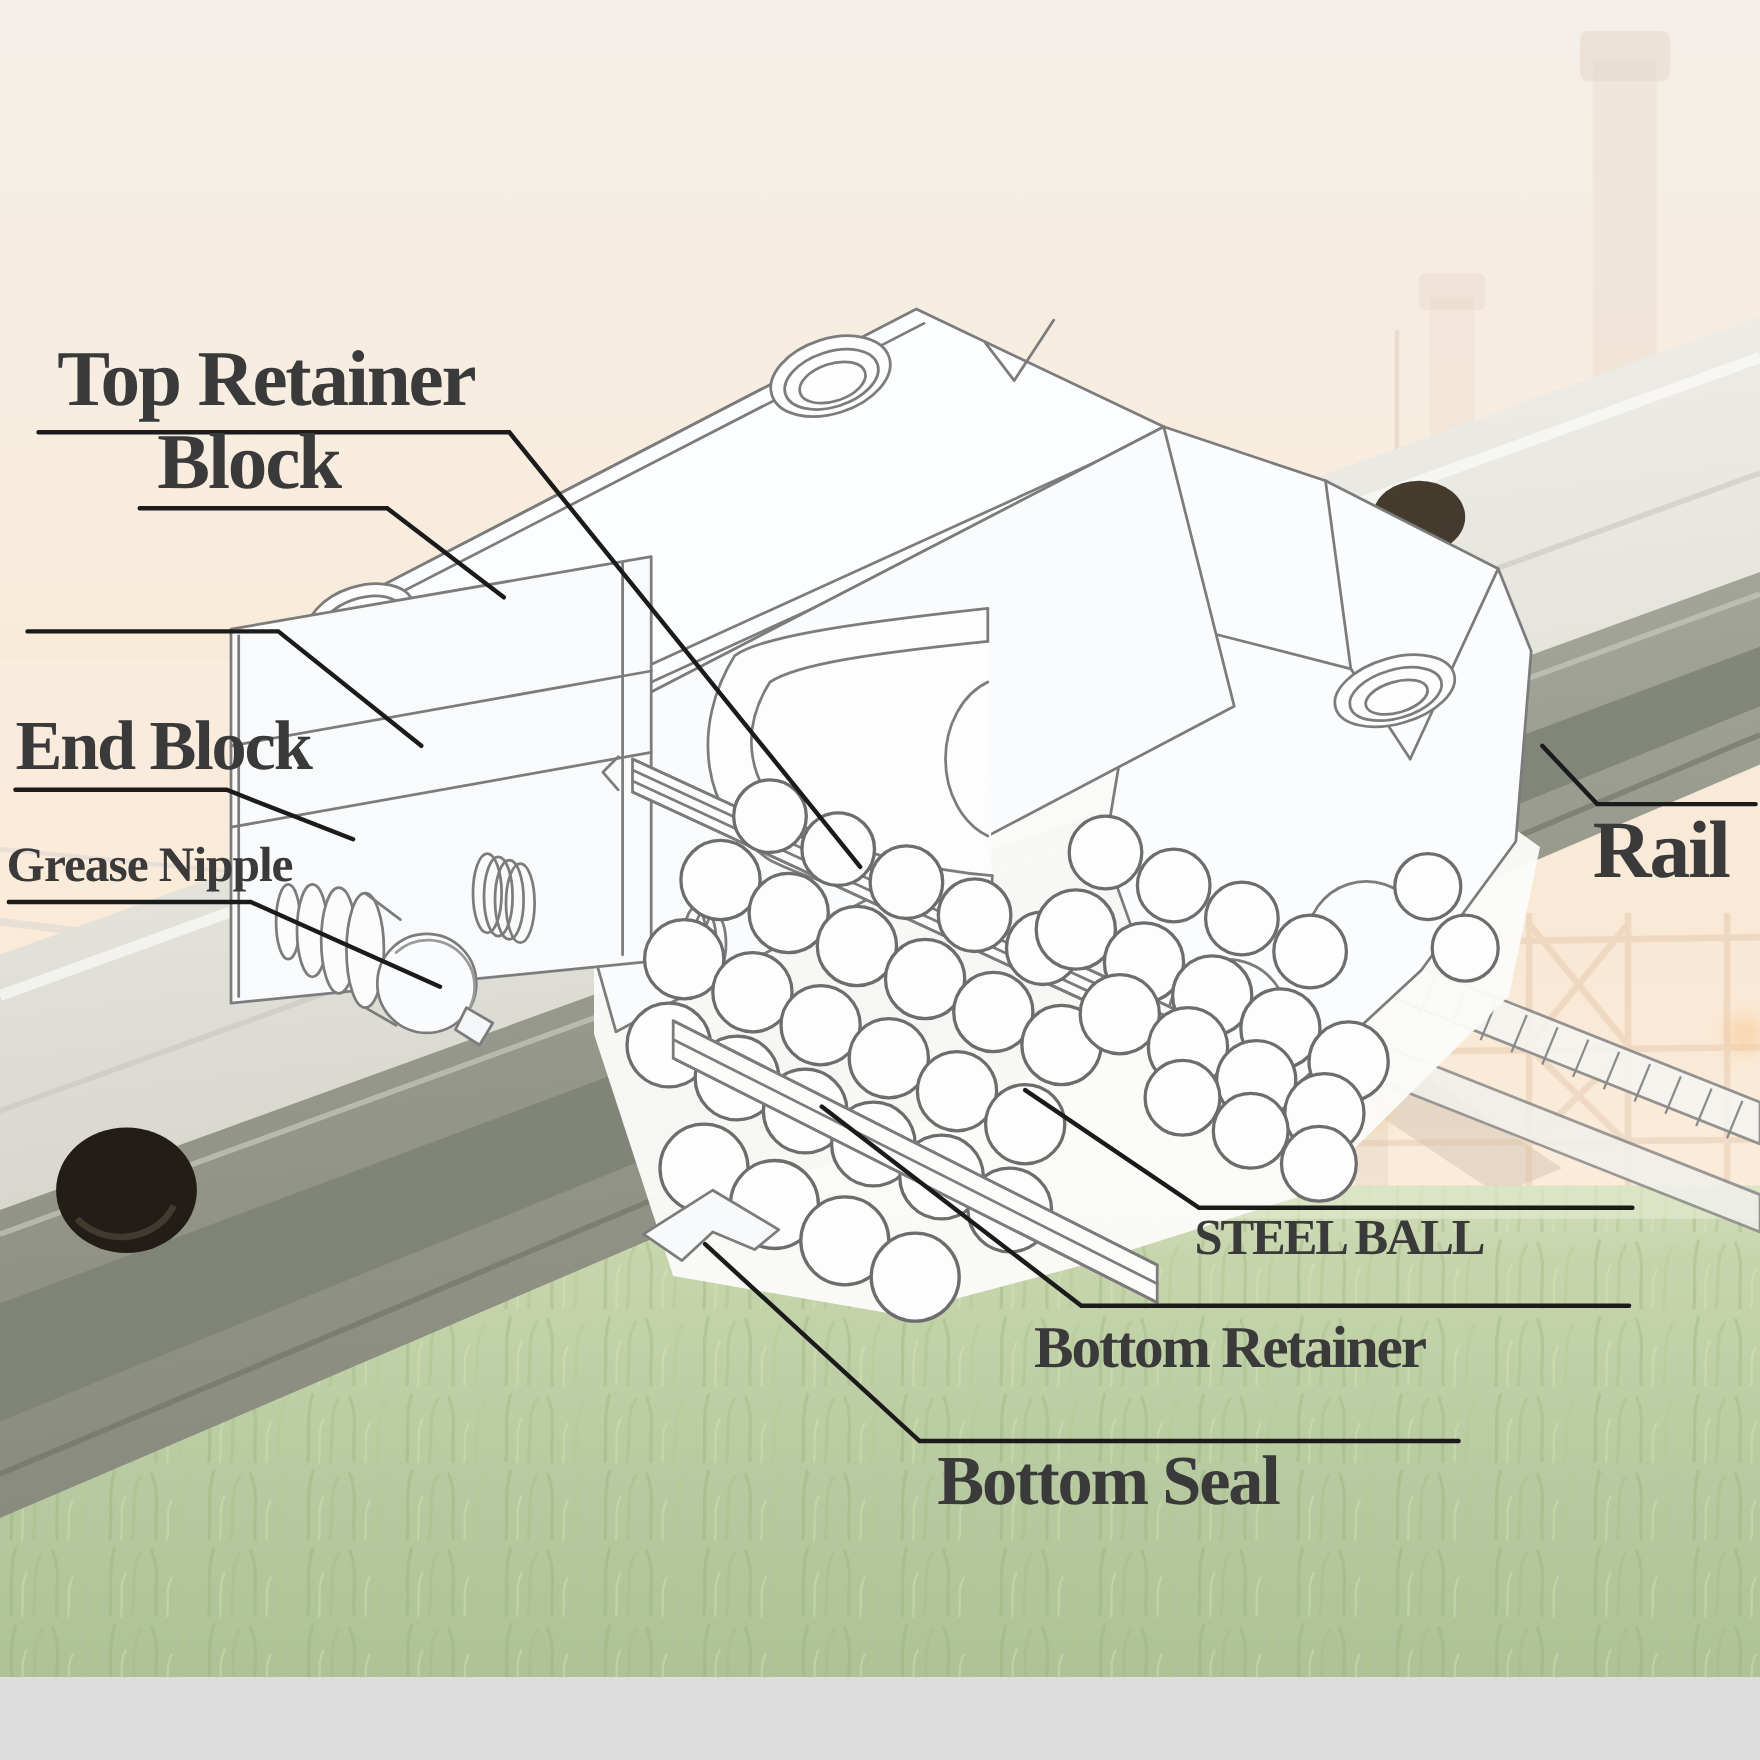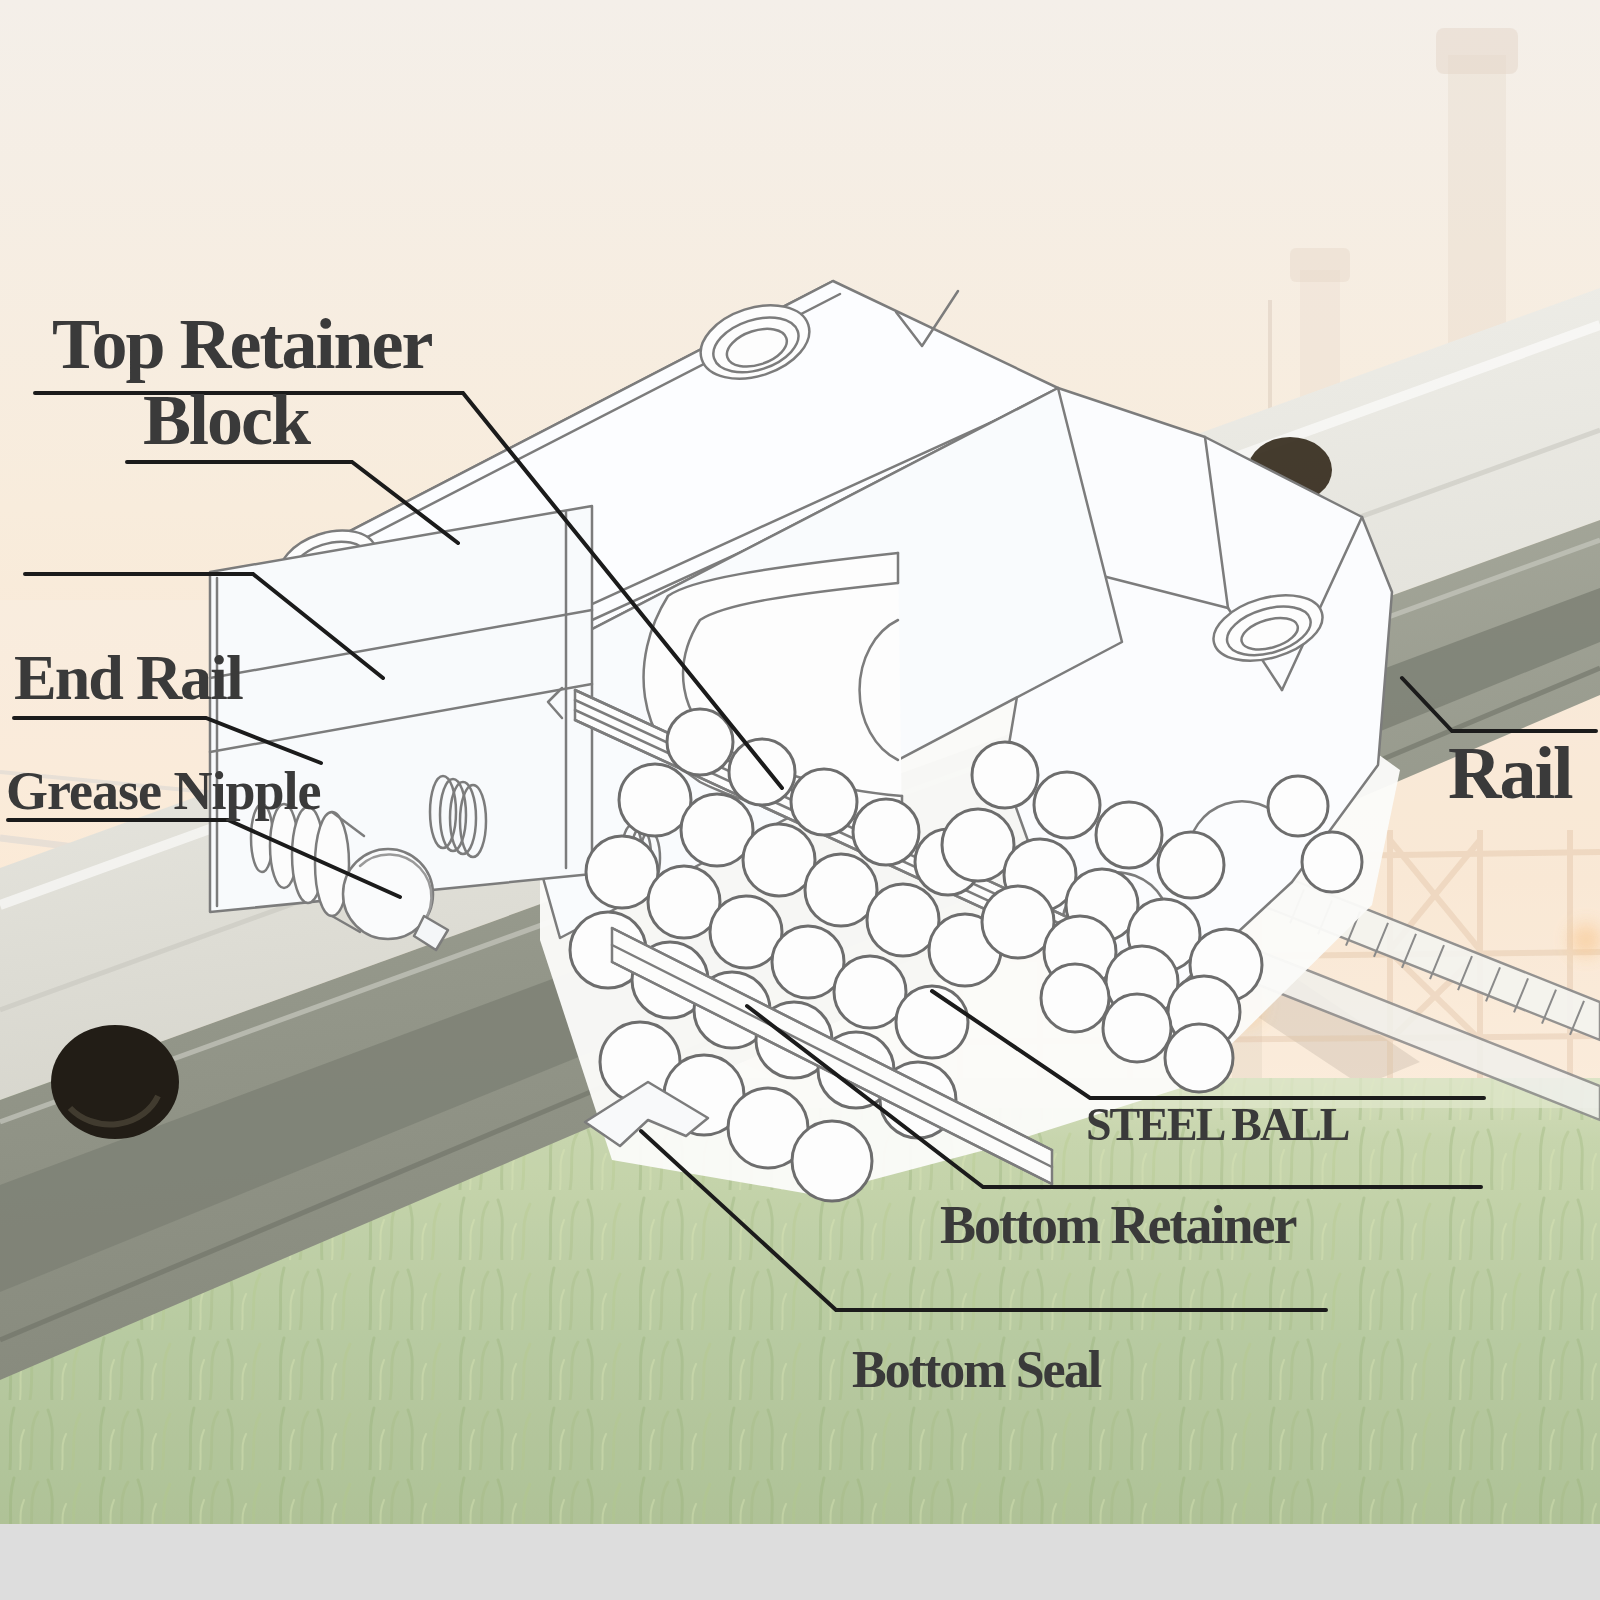--- a/index.html
+++ b/index.html
@@ -3,25 +3,25 @@
 <meta charset="utf-8">
 <style>
   html,body{margin:0;padding:0;background:#ddd;}
   .stage{position:relative;width:1600px;height:1524px;overflow:hidden;
          font-family:Liberation Serif, serif;}
   .stage svg{position:absolute;inset:0;display:block;}
   .lbl{position:absolute;color:#3a3a3a;font-weight:bold;line-height:1;
        letter-spacing:-2px;white-space:nowrap;user-select:none;}
   .lbl-xl{font-size:72px;}
   .lbl-lg{font-size:64px;}
-  .lbl-md{font-size:54px;letter-spacing:-1px;}
+  .lbl-md{font-size:45px;letter-spacing:-1px;}
   .lbl-rail{font-size:74px;}
   .lbl-sb{font-size:46px;}
   .lbl-br{font-size:54px;}
-  .lbl-bs{font-size:52px;margin-top:30px;}
+  .lbl-bs{font-size:64px;}
 </style>
 </head>
 <body>
 
 <div class="stage">
 <svg viewBox="0 0 1600 1600" width="1600" height="1600">
   <defs>
     <linearGradient id="skyG" x1="0" y1="0" x2="0" y2="1">
       <stop offset="0" stop-color="#f4efe9"></stop>
           <stop offset="0.45" stop-color="#f8ecdc"></stop>
@@ -322,19 +322,19 @@
     <polyline points="8,820 228,820 400,897"></polyline>
     <polyline points="1402,678 1452,731 1596,731"></polyline>
     <polyline points="932,991 1090,1098 1484,1098"></polyline>
     <polyline points="747,1006 983,1187 1481,1187"></polyline>
     <polyline points="641,1131 836,1310 1326,1310"></polyline>
   </g>
 </svg>
 
 <div class="lbl lbl-xl" style="left:52px;top:308px;">Top Retainer</div>
 <div class="lbl lbl-xl" style="left:143px;top:384px;">Block</div>
-<div class="lbl lbl-lg" style="left:14px;top:646px;">End Rail</div>
+<div class="lbl lbl-lg" style="left:14px;top:646px;">End Block</div>
 <div class="lbl lbl-md" style="left:6px;top:764px;">Grease Nipple</div>
 <div class="lbl lbl-rail" style="left:1448px;top:736px;">Rail</div>
 <div class="lbl lbl-sb" style="left:1086px;top:1102px;">STEEL BALL</div>
 <div class="lbl lbl-br" style="left:940px;top:1198px;">Bottom Retainer</div>
 <div class="lbl lbl-bs" style="left:852px;top:1314px;">Bottom Seal</div>
 </div>
 
 </body></html>

